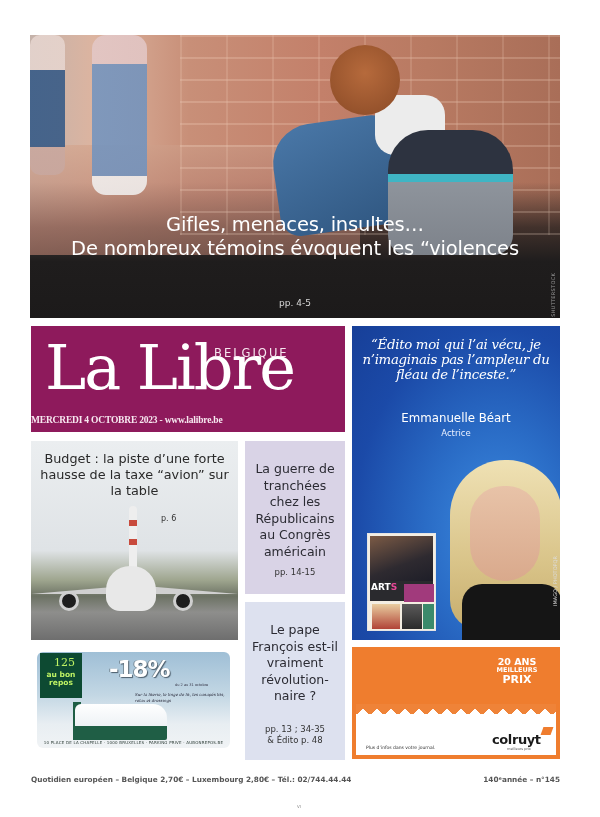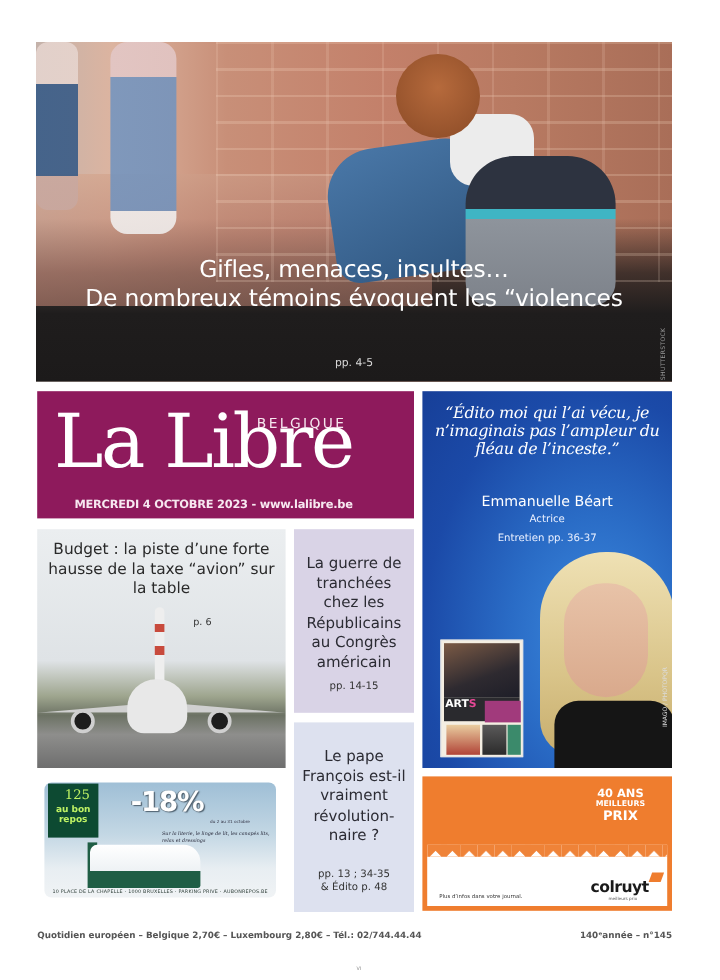--- a/index.html
+++ b/index.html
@@ -37,21 +37,21 @@
     font-family: "DejaVu Sans", sans-serif; font-size: 19.5px; line-height: 24px; color: #ffffff; letter-spacing: -0.2px; }
   #hero .pages { position: absolute; left: 0; right: 0; top: 263px; text-align: center; font-size: 9px; color: #d8d8d8; }
   #hero .credit { position: absolute; right: 4px; top: 238px; writing-mode: vertical-rl; transform: rotate(180deg);
     font-size: 5px; color: #9a9a9a; letter-spacing: .3px; }
 
   
   #masthead { left: 31px; top: 326px; width: 314px; height: 106px; background: #8e1a5c; color: #fff; }
   #masthead .logo { position: absolute; left: 14px; top: 6px; font-family: "DejaVu Serif", serif; font-size: 62px;
     line-height: 72px; letter-spacing: -2px; color: #ffffff; }
   #masthead .country { position: absolute; left: 183px; top: 20px; font-size: 11.5px; letter-spacing: 2px; color: #f6e6ef; }
-  #masthead .dateline { position: absolute; left: 31px; top: 89px; font-size: 9.5px; color: #f7e8f0; font-weight: bold; letter-spacing: -0.2px; }
+  #masthead .dateline { position: absolute; left: 0; top: 89px; font-size: 9.5px; color: #f7e8f0; font-weight: bold; letter-spacing: -0.2px; font-family: Liberation Serif, serif; }
 
   
   #plane { left: 31px; top: 441px; width: 207px; height: 199px; overflow: hidden;
     background: linear-gradient(180deg, #ebeef0 0%, #dfe3e6 55%, #9ea58e 70%, #6c7264 78%, #8e8e8c 86%, #6e6e6e 100%); }
   #plane .title { position: absolute; left: 4px; right: 4px; top: 10px; text-align: center; font-size: 12.8px; line-height: 16px; color: #2a2a2a; }
   #plane .pages { position: absolute; left: 130px; top: 73px; font-size: 8px; color: #333; }
   #plane .tail { position: absolute; left: 98px; top: 65px; width: 8px; height: 68px;
     background: linear-gradient(180deg, #eee 0 20%, #c84a3c 20% 30%, #eee 30% 48%, #c84a3c 48% 58%, #eee 58%); border-radius: 4px 4px 0 0; }
   #plane .body { position: absolute; left: 75px; top: 125px; width: 50px; height: 45px; border-radius: 24px 24px 14px 14px; background: #e8e8e8; }
   #plane .wing { position: absolute; left: 0; top: 145px; width: 207px; height: 8px; background: #d0d0d0;
@@ -179,21 +179,20 @@
   </div>
 </div>
 
 <div id="beart" class="abs">
   <div class="portrait-hair"></div>
   <div class="portrait-face"></div>
   <div class="portrait-body"></div>
   <div class="quote">“Édito moi qui l’ai vécu, je n’imaginais pas l’ampleur du fléau de l’inceste.”</div>
   <div class="name">Emmanuelle Béart</div>
   <div class="role">Actrice</div>
-  <div class="interview">Entretien pp. 36-37</div>
   <div class="arts">
     <div class="photo"></div>
     <div class="band"></div>
     <div class="box-pink"></div>
     <div class="label"><b>ART</b><span>S</span></div>
     <div class="thumb1"></div>
     <div class="thumb2"></div>
     <div class="thumb3"></div>
   </div>
   <div class="photo-credit">IMAGO / PHOTOPQR</div>
@@ -207,21 +206,21 @@
     <div class="brand">au bon repos</div>
   </div>
   <div class="promo">-18%</div>
   <div class="tiny">du 2 au 31 octobre</div>
   <div class="desc">Sur la literie, le linge de lit, les canapés lits, relax et dressings</div>
   <div class="address">10 PLACE DE LA CHAPELLE · 1000 BRUXELLES · PARKING PRIVE · AUBONREPOS.BE</div>
 </div>
 
 <div id="ad-colruyt" class="abs">
   <div class="years">
-    <div class="l1">40 ANS</div>
+    <div class="l1">20 ANS</div>
     <div class="l2">MEILLEURS</div>
     <div class="l3">PRIX</div>
   </div>
   <div class="white"></div>
   <div class="bunting"></div>
   <div class="info">Plus d’infos dans votre journal.</div>
   <div class="brand-mark"></div>
   <div class="brand">colruyt</div>
   <div class="brand-sub">meilleurs prix</div>
 </div>

